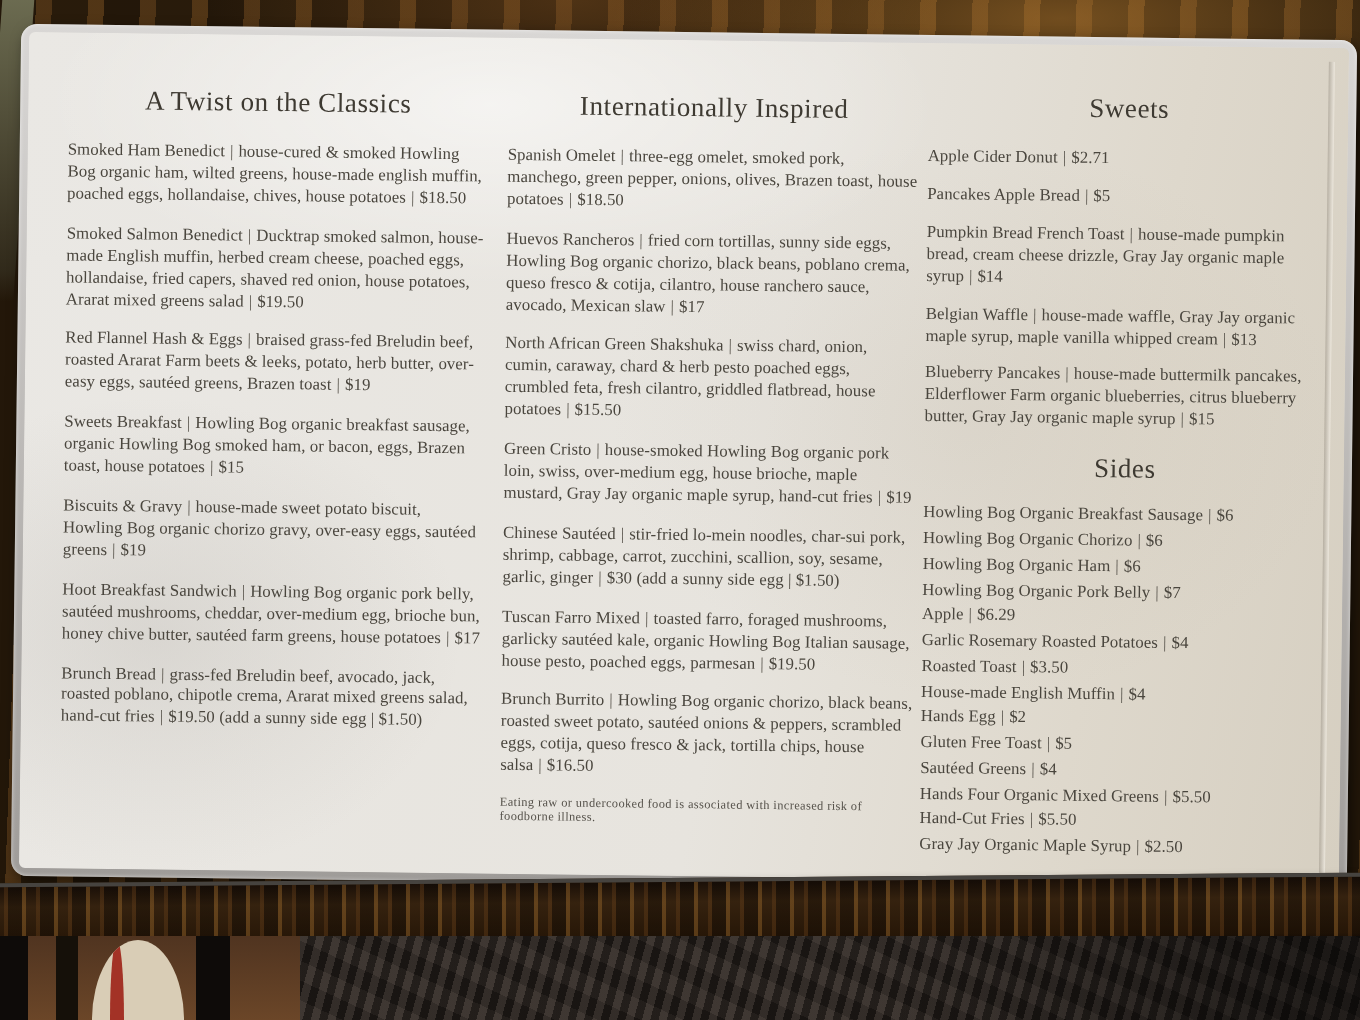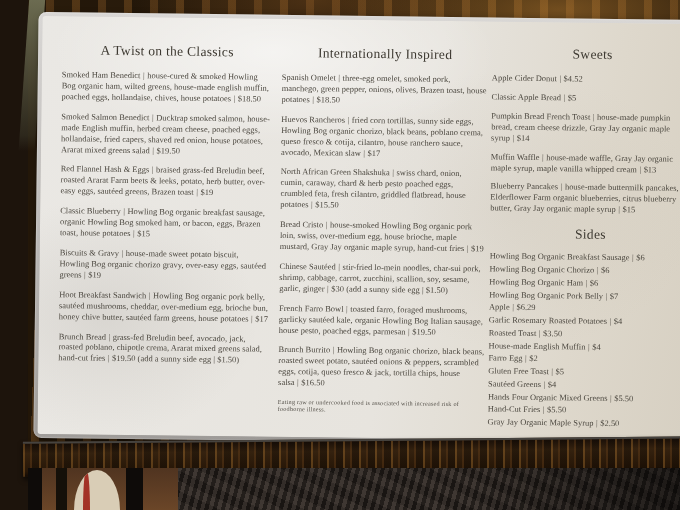--- a/index.html
+++ b/index.html
@@ -1,20 +1,20 @@
 <!DOCTYPE html>
 <html><head>
 <meta charset="utf-8">
 <style>
   html,body { margin:0; padding:0; }
   body {
     width:680px; height:510px; overflow:hidden; position:relative;
     background:#1d140c; font-family:"Liberation Serif", serif;
   }
-  .scene { position:absolute; inset:0;margin-left:28px; }
+  .scene { position:absolute; inset:0; }
 
   
   .wood {
     position:absolute; left:0; top:0; width:680px; height:462px;
     background-color:#38250f;
     background-image:
       radial-gradient(ellipse 320px 90px at 78% 2%, rgba(208,142,56,.45), transparent 70%),
       radial-gradient(ellipse 260px 80px at 42% 0%, rgba(150,95,40,.35), transparent 70%),
       repeating-linear-gradient(92deg,
         rgba(0,0,0,.38) 0 18px, rgba(132,86,38,.28) 18px 26px,
@@ -109,65 +109,65 @@
   <div class="sleeve">
     <div class="paper">
       <div class="columns">
           <div class="col col1">
             <div class="section">
               <h2 class="title">A Twist on the Classics</h2>
               <div class="items">
                 <p class="item"><span class="iname">Smoked Ham Benedict</span><span class="sep">|</span><span class="idesc">house-cured &amp; smoked Howling Bog organic ham, wilted greens, house-made english muffin, poached eggs, hollandaise, chives, house potatoes</span><span class="sep">|</span><span class="iprice">$18.50</span></p>
                 <p class="item"><span class="iname">Smoked Salmon Benedict</span><span class="sep">|</span><span class="idesc">Ducktrap smoked salmon, house-made English muffin, herbed cream cheese, poached eggs, hollandaise, fried capers, shaved red onion, house potatoes, Ararat mixed greens salad</span><span class="sep">|</span><span class="iprice">$19.50</span></p>
                 <p class="item"><span class="iname">Red Flannel Hash &amp; Eggs</span><span class="sep">|</span><span class="idesc">braised grass-fed Breludin beef, roasted Ararat Farm beets &amp; leeks, potato, herb butter, over-easy eggs, sautéed greens, Brazen toast</span><span class="sep">|</span><span class="iprice">$19</span></p>
-                <p class="item"><span class="iname">Classic Blueberry</span><span class="sep">|</span><span class="idesc">Howling Bog organic breakfast sausage, organic Howling Bog smoked ham, or bacon, eggs, Brazen toast, house potatoes</span><span class="sep">|</span><span class="iprice">$15</span></p>
+                <p class="item"><span class="iname">Sweets Breakfast</span><span class="sep">|</span><span class="idesc">Howling Bog organic breakfast sausage, organic Howling Bog smoked ham, or bacon, eggs, Brazen toast, house potatoes</span><span class="sep">|</span><span class="iprice">$15</span></p>
                 <p class="item"><span class="iname">Biscuits &amp; Gravy</span><span class="sep">|</span><span class="idesc">house-made sweet potato biscuit, Howling Bog organic chorizo gravy, over-easy eggs, sautéed greens</span><span class="sep">|</span><span class="iprice">$19</span></p>
                 <p class="item"><span class="iname">Hoot Breakfast Sandwich</span><span class="sep">|</span><span class="idesc">Howling Bog organic pork belly, sautéed mushrooms, cheddar, over-medium egg, brioche bun, honey chive butter, sautéed farm greens, house potatoes</span><span class="sep">|</span><span class="iprice">$17</span></p>
                 <p class="item"><span class="iname">Brunch Bread</span><span class="sep">|</span><span class="idesc">grass-fed Breludin beef, avocado, jack, roasted poblano, chipotle crema, Ararat mixed greens salad, hand-cut fries</span><span class="sep">|</span><span class="iprice">$19.50</span> <span class="inote">(add a sunny side egg | $1.50)</span></p>
               </div>
             </div>
           </div>
           <div class="col col2">
             <div class="section">
               <h2 class="title">Internationally Inspired</h2>
               <div class="items">
                 <p class="item"><span class="iname">Spanish Omelet</span><span class="sep">|</span><span class="idesc">three-egg omelet, smoked pork, manchego, green pepper, onions, olives, Brazen toast, house potatoes</span><span class="sep">|</span><span class="iprice">$18.50</span></p>
                 <p class="item"><span class="iname">Huevos Rancheros</span><span class="sep">|</span><span class="idesc">fried corn tortillas, sunny side eggs, Howling Bog organic chorizo, black beans, poblano crema, queso fresco &amp; cotija, cilantro, house ranchero sauce, avocado, Mexican slaw</span><span class="sep">|</span><span class="iprice">$17</span></p>
                 <p class="item"><span class="iname">North African Green Shakshuka</span><span class="sep">|</span><span class="idesc">swiss chard, onion, cumin, caraway, chard &amp; herb pesto poached eggs, crumbled feta, fresh cilantro, griddled flatbread, house potatoes</span><span class="sep">|</span><span class="iprice">$15.50</span></p>
-                <p class="item"><span class="iname">Bread Cristo</span><span class="sep">|</span><span class="idesc">house-smoked Howling Bog organic pork loin, swiss, over-medium egg, house brioche, maple mustard, Gray Jay organic maple syrup, hand-cut fries</span><span class="sep">|</span><span class="iprice">$19</span></p>
+                <p class="item"><span class="iname">Green Cristo</span><span class="sep">|</span><span class="idesc">house-smoked Howling Bog organic pork loin, swiss, over-medium egg, house brioche, maple mustard, Gray Jay organic maple syrup, hand-cut fries</span><span class="sep">|</span><span class="iprice">$19</span></p>
                 <p class="item"><span class="iname">Chinese Sautéed</span><span class="sep">|</span><span class="idesc">stir-fried lo-mein noodles, char-sui pork, shrimp, cabbage, carrot, zucchini, scallion, soy, sesame, garlic, ginger</span><span class="sep">|</span><span class="iprice">$30</span> <span class="inote">(add a sunny side egg | $1.50)</span></p>
-                <p class="item"><span class="iname">French Farro Bowl</span><span class="sep">|</span><span class="idesc">toasted farro, foraged mushrooms, garlicky sautéed kale, organic Howling Bog Italian sausage, house pesto, poached eggs, parmesan</span><span class="sep">|</span><span class="iprice">$19.50</span></p>
+                <p class="item"><span class="iname">Tuscan Farro Mixed</span><span class="sep">|</span><span class="idesc">toasted farro, foraged mushrooms, garlicky sautéed kale, organic Howling Bog Italian sausage, house pesto, poached eggs, parmesan</span><span class="sep">|</span><span class="iprice">$19.50</span></p>
                 <p class="item"><span class="iname">Brunch Burrito</span><span class="sep">|</span><span class="idesc">Howling Bog organic chorizo, black beans, roasted sweet potato, sautéed onions &amp; peppers, scrambled eggs, cotija, queso fresco &amp; jack, tortilla chips, house salsa</span><span class="sep">|</span><span class="iprice">$16.50</span></p>
               </div>
             </div>
             <p class="footnote">Eating raw or undercooked food is associated with increased risk of foodborne illness.</p>
           </div>
           <div class="col col3">
             <div class="section">
               <h2 class="title">Sweets</h2>
               <div class="items">
-                <p class="item"><span class="iname">Apple Cider Donut</span><span class="sep">|</span><span class="iprice">$4.52</span></p>
-                <p class="item"><span class="iname">Classic Apple Bread</span><span class="sep">|</span><span class="iprice">$5</span></p>
+                <p class="item"><span class="iname">Apple Cider Donut</span><span class="sep">|</span><span class="iprice">$2.71</span></p>
+                <p class="item"><span class="iname">Pancakes Apple Bread</span><span class="sep">|</span><span class="iprice">$5</span></p>
                 <p class="item"><span class="iname">Pumpkin Bread French Toast</span><span class="sep">|</span><span class="idesc">house-made pumpkin bread, cream cheese drizzle, Gray Jay organic maple syrup</span><span class="sep">|</span><span class="iprice">$14</span></p>
-                <p class="item"><span class="iname">Muffin Waffle</span><span class="sep">|</span><span class="idesc">house-made waffle, Gray Jay organic maple syrup, maple vanilla whipped cream</span><span class="sep">|</span><span class="iprice">$13</span></p>
+                <p class="item"><span class="iname">Belgian Waffle</span><span class="sep">|</span><span class="idesc">house-made waffle, Gray Jay organic maple syrup, maple vanilla whipped cream</span><span class="sep">|</span><span class="iprice">$13</span></p>
                 <p class="item"><span class="iname">Blueberry Pancakes</span><span class="sep">|</span><span class="idesc">house-made buttermilk pancakes, Elderflower Farm organic blueberries, citrus blueberry butter, Gray Jay organic maple syrup</span><span class="sep">|</span><span class="iprice">$15</span></p>
               </div>
             </div>
             <div class="section">
               <h2 class="title">Sides</h2>
               <div class="items">
                 <p class="item"><span class="iname">Howling Bog Organic Breakfast Sausage</span><span class="sep">|</span><span class="iprice">$6</span></p>
                 <p class="item"><span class="iname">Howling Bog Organic Chorizo</span><span class="sep">|</span><span class="iprice">$6</span></p>
                 <p class="item"><span class="iname">Howling Bog Organic Ham</span><span class="sep">|</span><span class="iprice">$6</span></p>
                 <p class="item"><span class="iname">Howling Bog Organic Pork Belly</span><span class="sep">|</span><span class="iprice">$7</span></p>
                 <p class="item"><span class="iname">Apple</span><span class="sep">|</span><span class="iprice">$6.29</span></p>
                 <p class="item"><span class="iname">Garlic Rosemary Roasted Potatoes</span><span class="sep">|</span><span class="iprice">$4</span></p>
                 <p class="item"><span class="iname">Roasted Toast</span><span class="sep">|</span><span class="iprice">$3.50</span></p>
                 <p class="item"><span class="iname">House-made English Muffin</span><span class="sep">|</span><span class="iprice">$4</span></p>
-                <p class="item"><span class="iname">Farro Egg</span><span class="sep">|</span><span class="iprice">$2</span></p>
+                <p class="item"><span class="iname">Hands Egg</span><span class="sep">|</span><span class="iprice">$2</span></p>
                 <p class="item"><span class="iname">Gluten Free Toast</span><span class="sep">|</span><span class="iprice">$5</span></p>
                 <p class="item"><span class="iname">Sautéed Greens</span><span class="sep">|</span><span class="iprice">$4</span></p>
                 <p class="item"><span class="iname">Hands Four Organic Mixed Greens</span><span class="sep">|</span><span class="iprice">$5.50</span></p>
                 <p class="item"><span class="iname">Hand-Cut Fries</span><span class="sep">|</span><span class="iprice">$5.50</span></p>
                 <p class="item"><span class="iname">Gray Jay Organic Maple Syrup</span><span class="sep">|</span><span class="iprice">$2.50</span></p>
               </div>
             </div>
           </div>
         </div>
     </div>

